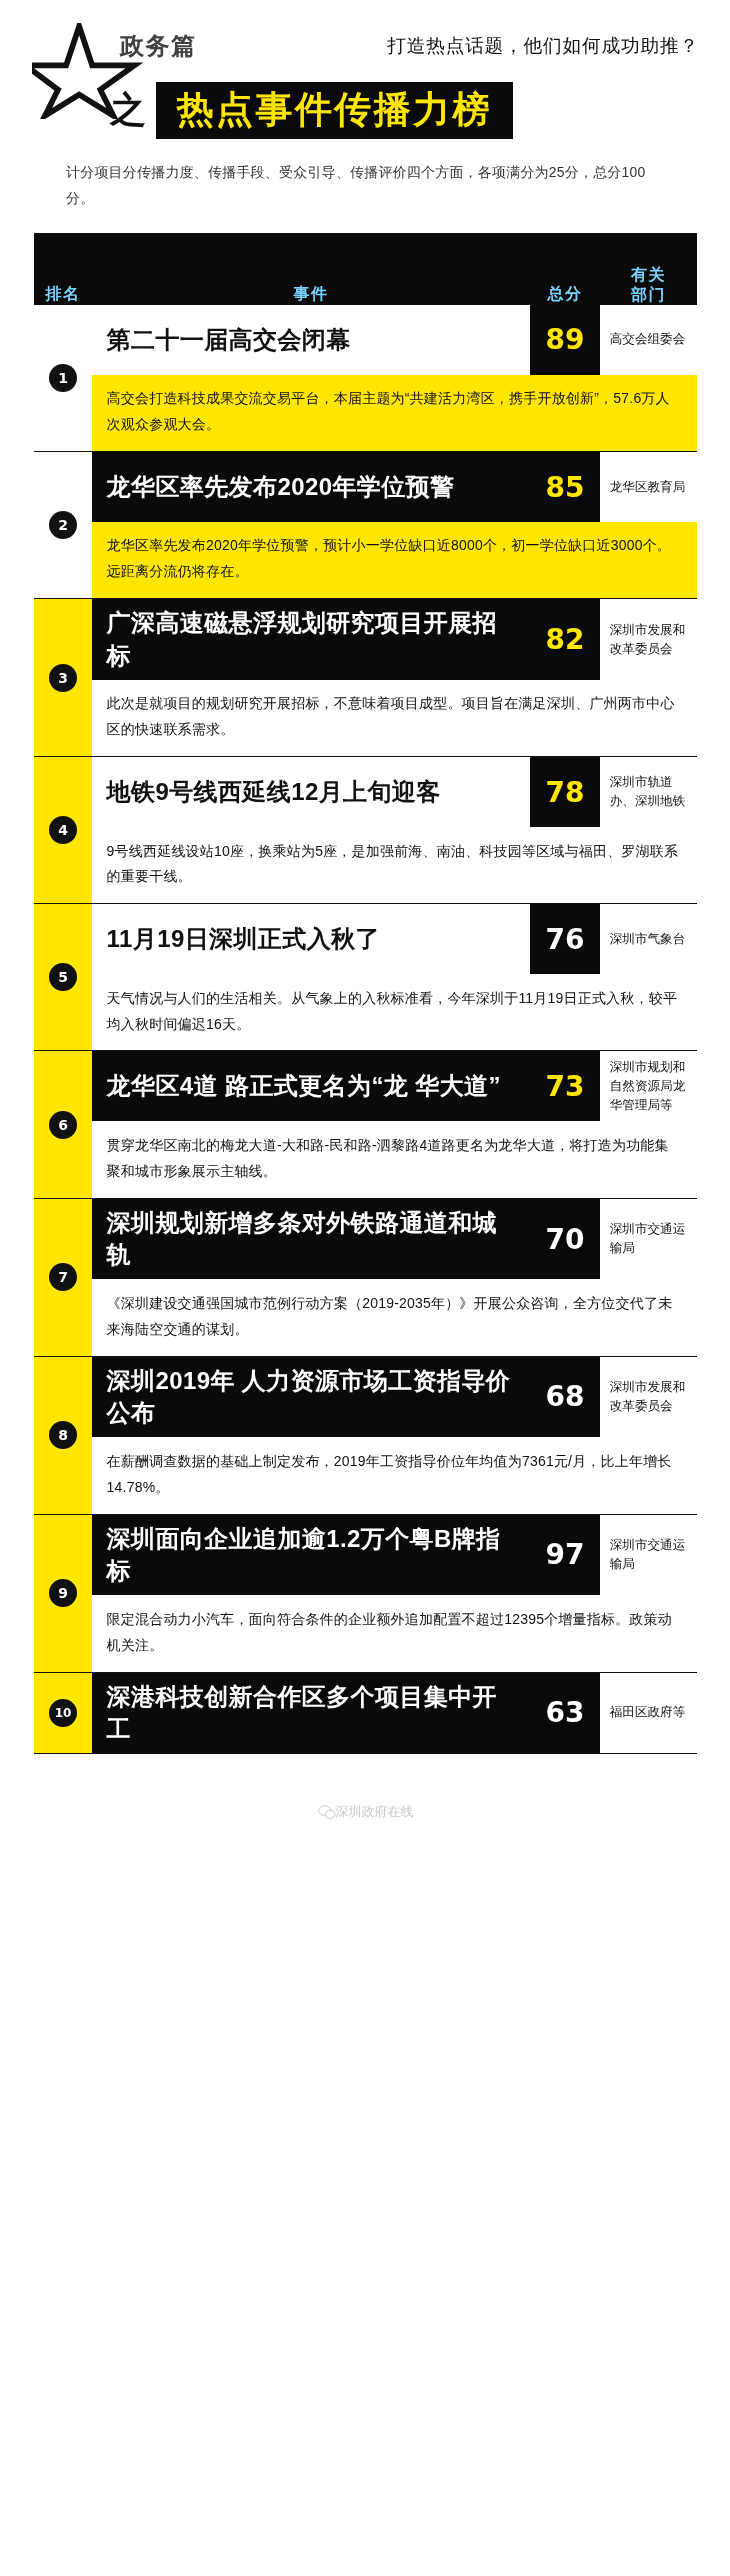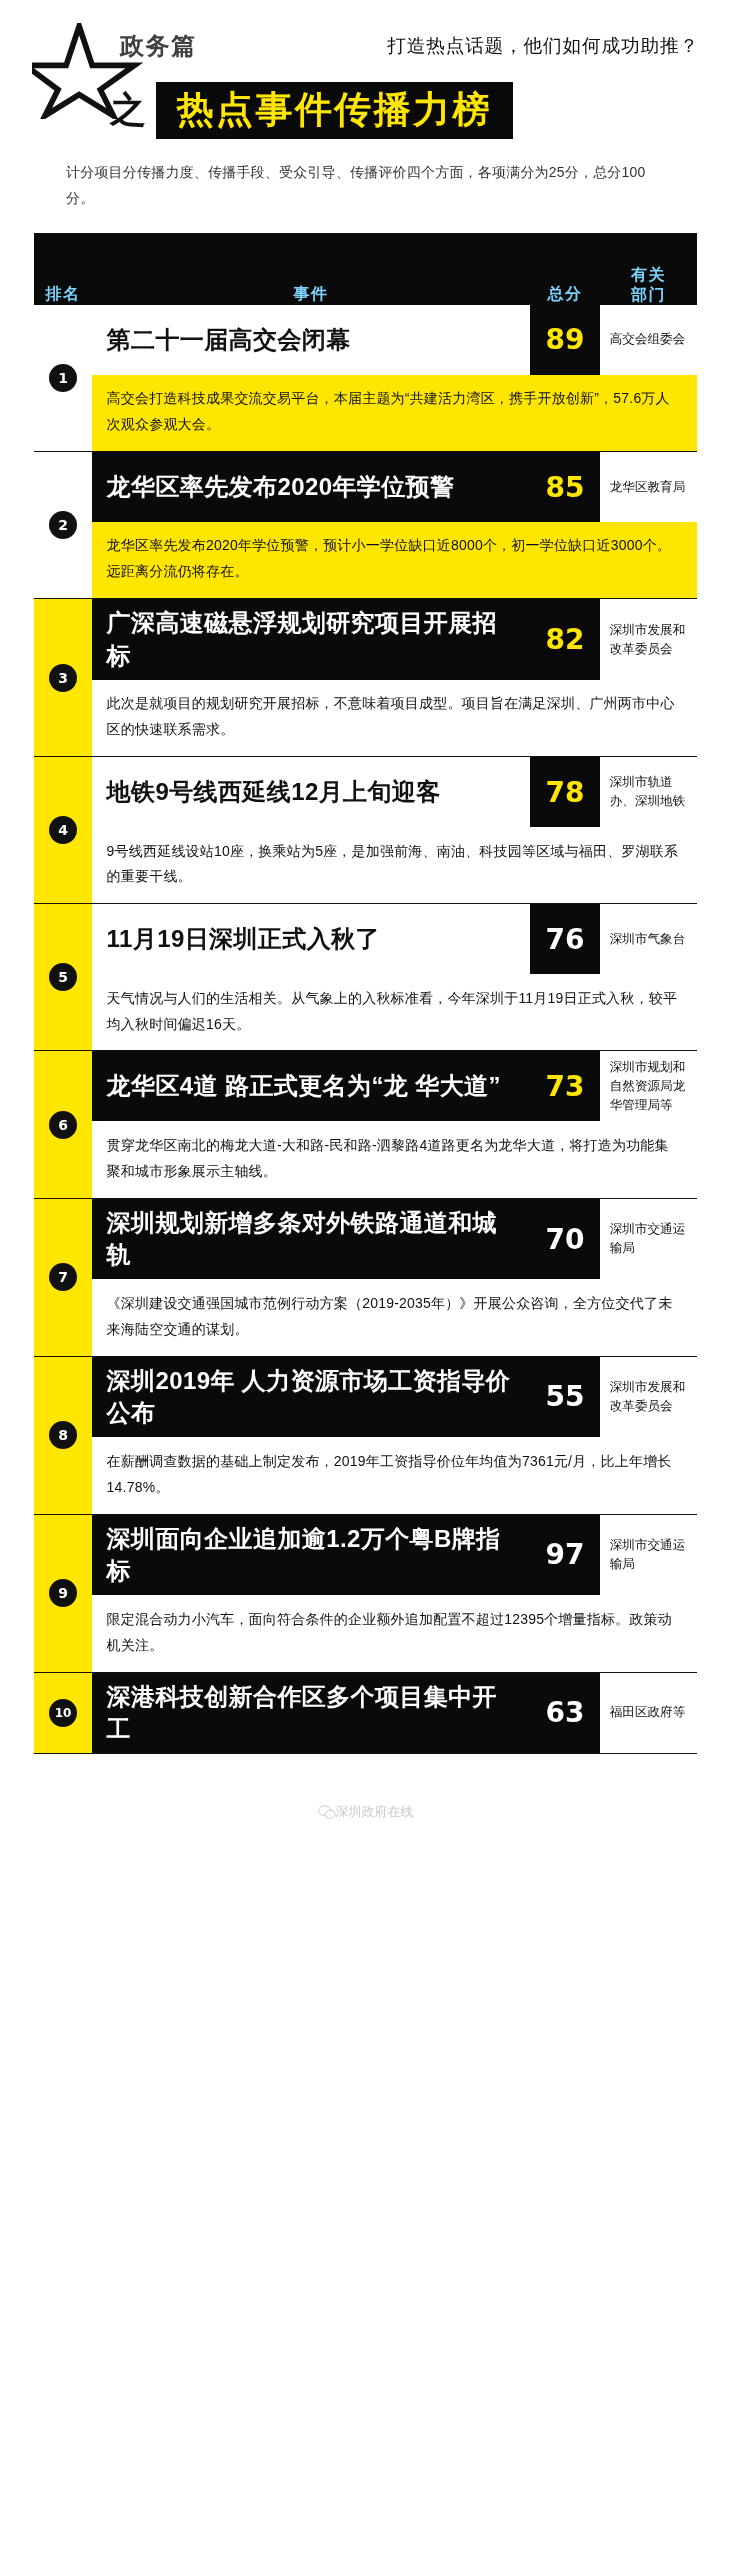--- a/index.html
+++ b/index.html
@@ -348,21 +348,21 @@
       </div>
     </div>
 
     <div class="row">
       <div class="rank-cell yellowbg">
         <div class="rank-badge">8</div>
       </div>
       <div class="body-cell">
         <div class="top-line">
           <div class="evt dark">深圳2019年 人力资源市场工资指导价公布</div>
-          <div class="score white">55</div>
+          <div class="score white">68</div>
           <div class="dept">深圳市发展和改革委员会</div>
         </div>
         <div class="summary plain">在薪酬调查数据的基础上制定发布，2019年工资指导价位年均值为7361元/月，比上年增长14.78%。</div>
       </div>
     </div>
 
     <div class="row">
       <div class="rank-cell yellowbg">
         <div class="rank-badge">9</div>
       </div>

